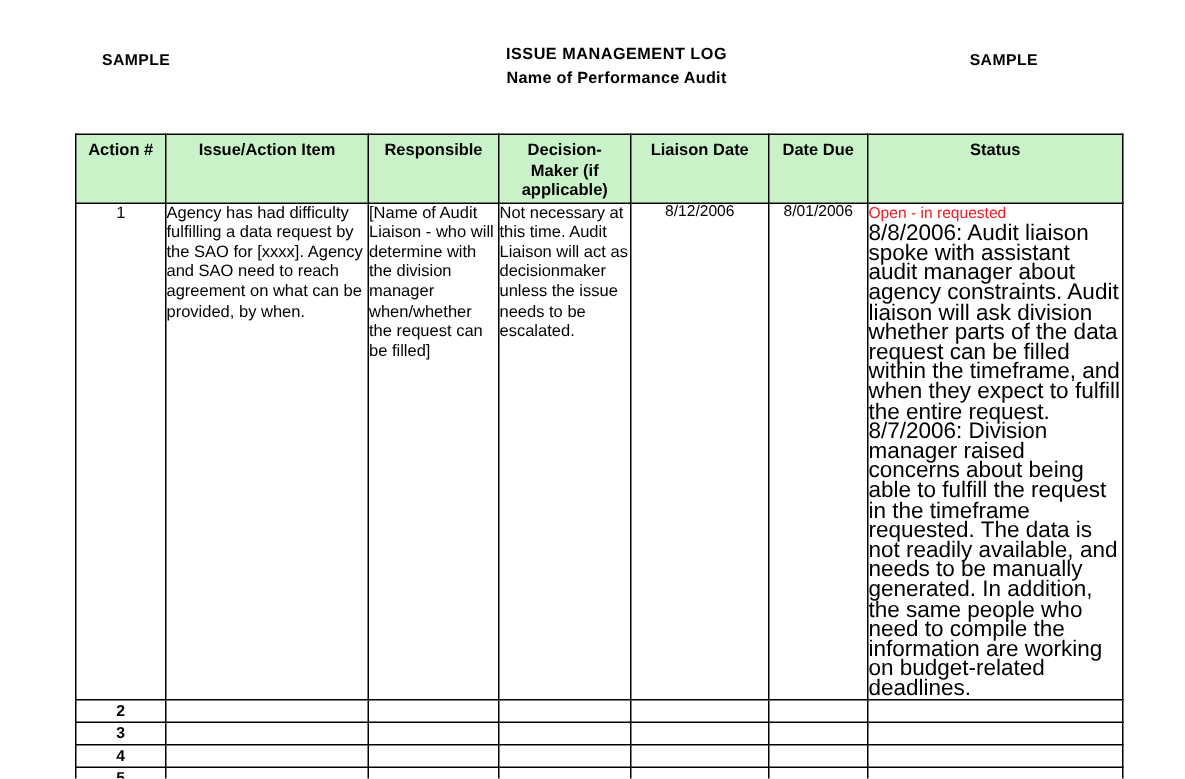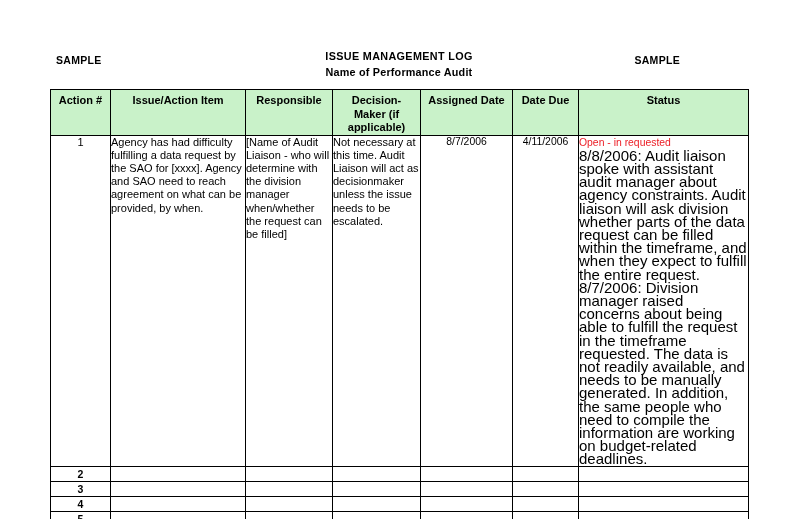--- a/index.html
+++ b/index.html
@@ -18,25 +18,24 @@
   .page {
     position: relative;
     width: 790px;
     height: 519px;
     background: #ffffff;
   }
 
   
   .header-band {
     position: absolute;
-    left: 4px;
+    left: 16px;
     top: 28px;
     width: 724px;
     height: 52px;
-    margin-top: 20px;
   }
   .sample-left,
   .sample-right {
     position: absolute;
     top: 6px;
     font-size: 10.5px;
     font-weight: bold;
     letter-spacing: 0.3px;
   }
   .sample-left  { left: 52px; }
@@ -162,33 +161,33 @@
       <col class="col-assign">
       <col class="col-due">
       <col class="col-status">
     </colgroup>
     <thead>
       <tr>
         <th>Action #</th>
         <th>Issue/Action Item</th>
         <th>Responsible</th>
         <th>Decision-Maker (if applicable)</th>
-        <th>Assigned Date</th>
+        <th>Liaison Date</th>
         <th>Date Due</th>
         <th>Status</th>
       </tr>
     </thead>
     <tbody>
       <tr class="row-main">
         <td class="cell-num">1</td>
         <td class="cell-text">Agency has had difficulty fulfilling a data request by the SAO for [xxxx].  Agency and SAO need to reach agreement on what can be provided, by when.</td>
         <td class="cell-text">[Name of Audit Liaison - who will determine with the division manager when/whether the request can be filled]</td>
         <td class="cell-text">Not necessary at this time.  Audit Liaison will act as decisionmaker unless the issue needs to be escalated.</td>
-        <td class="cell-date">8/7/2006</td>
-        <td class="cell-date">4/11/2006</td>
+        <td class="cell-date">8/12/2006</td>
+        <td class="cell-date">8/01/2006</td>
         <td class="status-cell">
           <span class="status-flag">Open - in requested</span>
           <span class="status-body">8/8/2006:  Audit liaison spoke with assistant audit manager about agency constraints.  Audit liaison will ask division whether parts of the data request can be filled within the timeframe, and when they expect to fulfill the entire request.
 8/7/2006:  Division manager raised concerns about being able to fulfill the request in the timeframe requested.  The data is not readily available, and needs to be manually generated.  In addition, the same people who need to compile the information are working on budget-related deadlines.</span>
         </td>
       </tr>
 
       <tr class="row-empty">
         <td class="cell-num">2</td>
         <td class="cell-text"></td>

